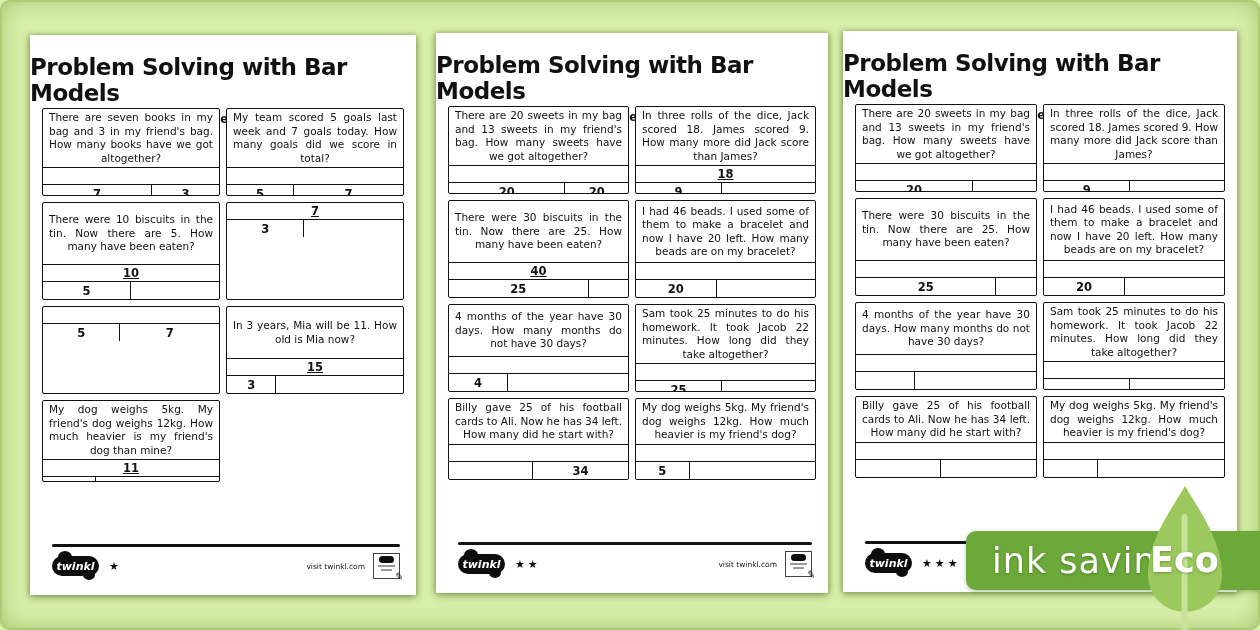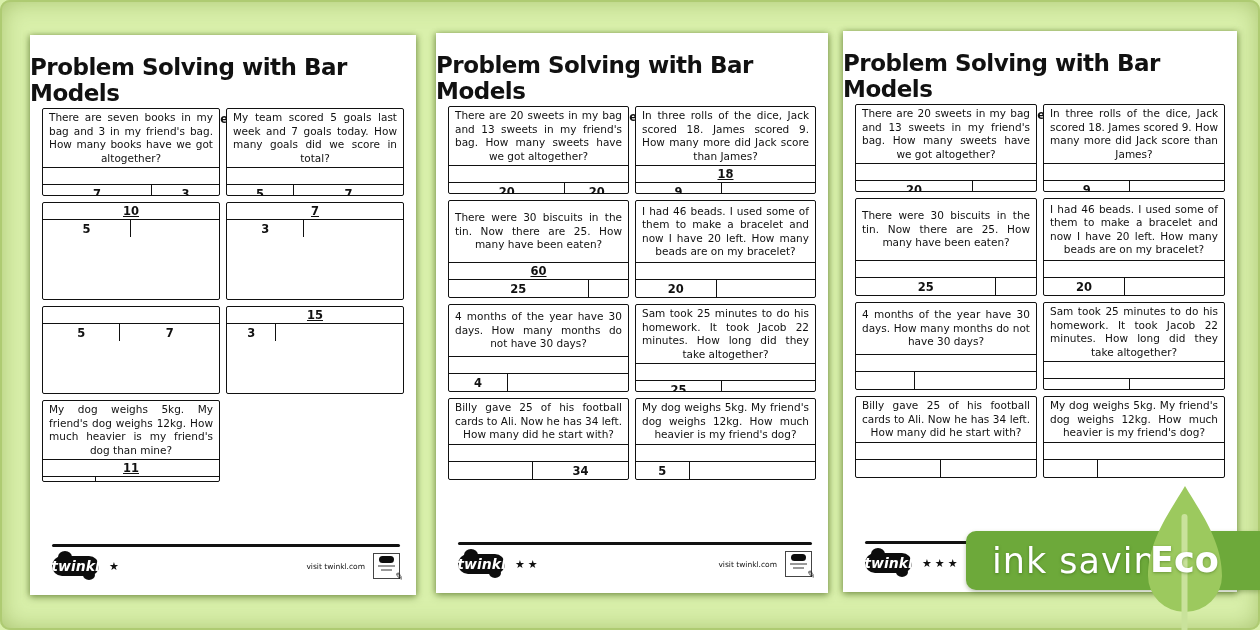--- a/index.html
+++ b/index.html
@@ -38,21 +38,21 @@
   
   .footer{position:absolute;left:22px;right:16px;bottom:16px;}
   .rule{height:3px;background:var(--ink);border-radius:2px;}
   .frow{display:flex;align-items:center;margin-top:6px;height:26px;}
   .cloud{position:relative;width:47px;height:20px;background:#0d0d0d;border-radius:11px;
     display:flex;align-items:center;justify-content:center;}
   .cloud::before{content:"";position:absolute;left:6px;top:-5px;width:14px;height:12px;
     background:#0d0d0d;border-radius:50%;}
   .cloud::after{content:"";position:absolute;right:4px;bottom:-4px;width:12px;height:10px;
     background:#0d0d0d;border-radius:50%;}
-  .cloud i{position:relative;z-index:1;color:#fff;font-size:14px;font-weight:bold;font-style:italic;}
+  .cloud i{position:relative;z-index:1;color:#fff;font-size:11px;font-weight:bold;font-style:italic;}
   .stars{margin-left:10px;font-size:11px;letter-spacing:3px;}
   .flex{flex:1;}
   .visit{font-size:7.5px;font-weight:normal;margin-right:8px;}
   .stamp{position:relative;width:27px;height:26px;border:1px solid #444;background:#fff;
     display:flex;flex-direction:column;align-items:center;padding-top:2px;}
   .stamp-cloud{width:15px;height:7px;background:#0d0d0d;border-radius:4px;}
   .stamp-line{width:17px;height:2px;background:#999;margin-top:2px;}
   .stamp-line.short{width:11px;}
   .pencil{position:absolute;right:-4px;bottom:-4px;font-size:10px;transform:rotate(10deg);}
   
@@ -90,20 +90,23 @@
       <span>My team scored 5 goals last week and 7 goals today. How many goals did we score in total?</span>
     </div>
     <div class="bar-total"></div>
     <div class="bar-parts">
       <div class="pl" style="width: 38%;">5</div>
       <div class="pr">7</div>
     </div>
   </div>
 
   <div class="card">
+    <div class="q">
+      <span>There were 10 biscuits in the tin. Now there are 5. How many have been eaten?</span>
+    </div>
     <div class="bar-total">10</div>
     <div class="bar-parts">
       <div class="pl" style="width: 50%;">5</div>
       <div class="pr"></div>
     </div>
   </div>
 
 
   <div class="card">
     <div class="bar-total">7</div>
@@ -115,20 +118,23 @@
 
   <div class="card">
     <div class="bar-total"></div>
     <div class="bar-parts">
       <div class="pl" style="width: 44%;">5</div>
       <div class="pr">7</div>
     </div>
   </div>
 
   <div class="card">
+    <div class="q">
+      <span>In 3 years, Mia will be 11. How old is Mia now?</span>
+    </div>
     <div class="bar-total">15</div>
     <div class="bar-parts">
       <div class="pl" style="width: 28%;">3</div>
       <div class="pr"></div>
     </div>
   </div>
 
   <div class="card">
     <div class="q">
       <span>My dog weighs 5kg. My friend's dog weighs 12kg. How much heavier is my friend's dog than mine?</span>
@@ -182,21 +188,21 @@
     <div class="bar-parts">
       <div class="pl" style="width: 48%;">9</div>
       <div class="pr"></div>
     </div>
   </div>
 
   <div class="card">
     <div class="q">
       <span>There were 30 biscuits in the tin. Now there are 25. How many have been eaten?</span>
     </div>
-    <div class="bar-total">60</div>
+    <div class="bar-total">40</div>
     <div class="bar-parts">
       <div class="pl" style="width: 78%;">25</div>
       <div class="pr"></div>
     </div>
   </div>
 
   <div class="card">
     <div class="q">
       <span>I had 46 beads. I used some of them to make a bracelet and now I have 20 left. How many beads are on my bracelet?</span>
     </div>

